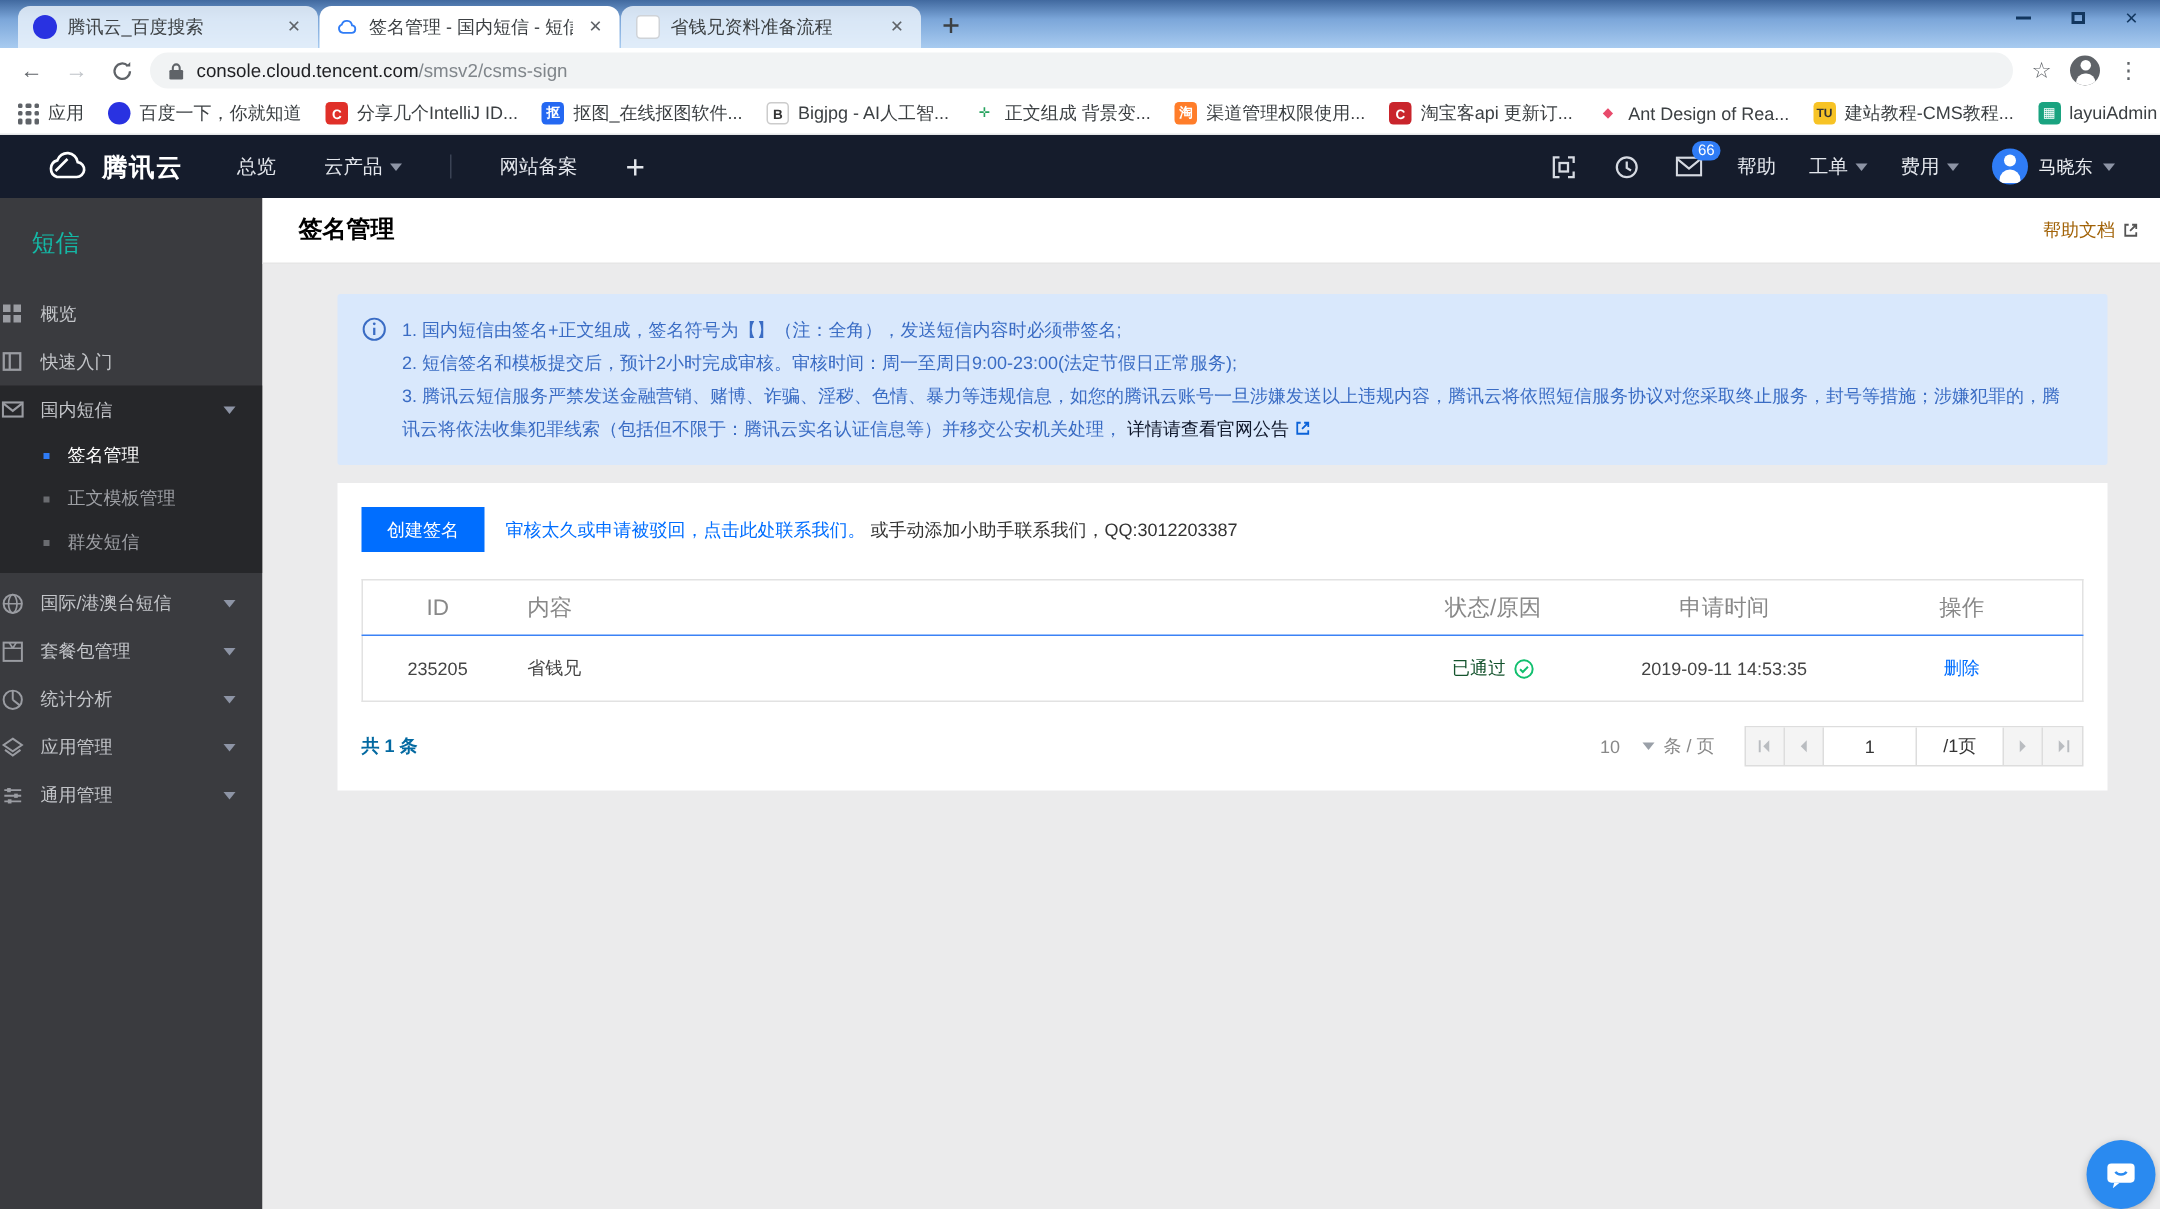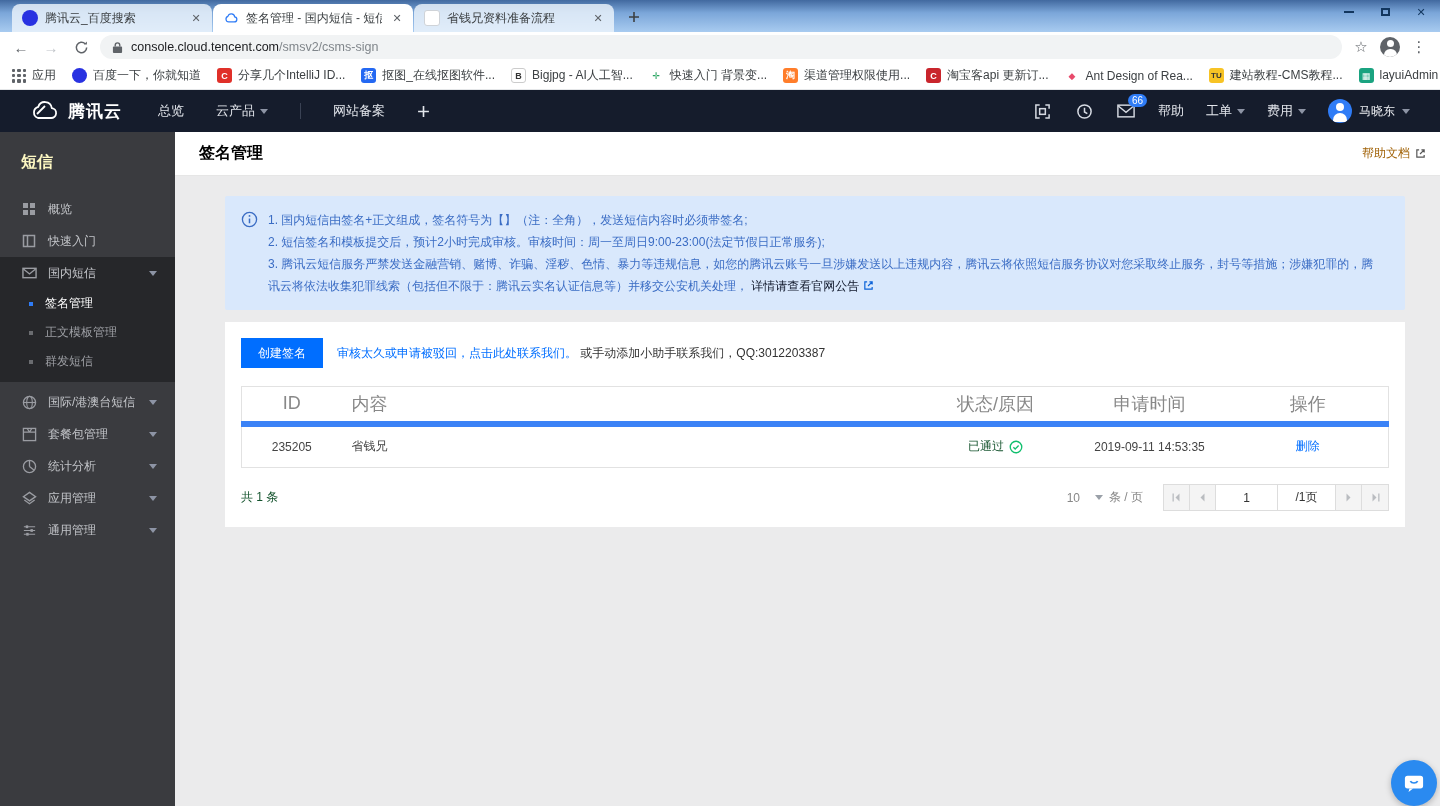--- a/index.html
+++ b/index.html
@@ -49,23 +49,23 @@
   .tn-icon { position:relative; display:flex; align-items:center; justify-content:center; width:20px; height:20px; }
   .badge { position:absolute; top:-7px; left:12px; background:#2f7cf6; color:#fff; font-size:10px; border-radius:8px; padding:1px 4px; line-height:11px; }
   .user { display:flex; align-items:center; gap:7px; }
   .user-avatar { width:24px; height:24px; border-radius:50%; background:#2f7cf6; position:relative; overflow:hidden; }
   .user-avatar::before { content:""; position:absolute; width:8px; height:8px; border-radius:50%; background:#fff; left:8px; top:4px; }
   .user-avatar::after { content:""; position:absolute; width:14px; height:9px; border-radius:7px 7px 0 0; background:#fff; left:5px; top:14px; }
 
   
   .workspace { display:flex; height:674px; }
   .sidebar { width:175px; background:#3a3b3f; color:#bfc1c5; flex:0 0 175px; }
-  .side-title { color:#fef9c3; font-size:16px; font-weight:bold; padding:20px 0 6px 21px; }
+  .side-title { color:#14b8a6; font-size:16px; font-weight:normal; padding:20px 0 6px 21px; }
   .side-nav { margin-top:14px; }
-  .nav-row { height:32px; display:flex; align-items:center; padding-left:21px; gap:11px; font-size:12px; color:#c3c5c9; cursor:pointer; position:relative; }
+  .nav-row { height:32px; display:flex; align-items:center; gap:11px; font-size:12px; color:#c3c5c9; cursor:pointer; position:relative; }
   .nav-row .chev { position:absolute; right:18px; }
   .nav-group { background:#26272a; padding-bottom:6px; }
   .sub-row { height:29px; display:flex; align-items:center; padding-left:29px; gap:12px; font-size:12px; color:#9d9fa4; cursor:pointer; }
   .sub-dot { width:4px; height:4px; background:#6a6c70; flex:0 0 4px; }
   .sub-row.active { color:#fff; }
   .sub-row.active .sub-dot { background:#2f7cf6; }
   .s-ico { width:16px; height:16px; flex:0 0 16px; display:flex; align-items:center; justify-content:center; }
 
   .main { flex:1; display:flex; flex-direction:column; background:#ebebec; overflow:hidden; }
   .page-header { height:44px; background:#fff; display:flex; align-items:center; padding:0 14px 0 24px; border-bottom:1px solid #e6e6e6; }
@@ -79,28 +79,28 @@
   .ext-ico { display:inline-block; vertical-align:-1px; }
 
   .card { background:#fff; margin-top:12px; padding:16px; }
   .actions { display:flex; align-items:center; gap:14px; }
   .btn-primary { background:#006eff; color:#fff; border:none; height:30px; padding:0 17px; font-size:12px; cursor:pointer; font-family:inherit; }
   .helper { font-size:12px; }
   .helper .lnk { color:#006eff; cursor:pointer; }
   .helper .rest { color:#333; }
 
   table { width:100%; border-collapse:collapse; margin-top:18px; border:1px solid #e2e2e2; }
-  th { height:37px; font-weight:normal; color:#888; font-size:18px; border-bottom:6px solid #3b82f6; text-align:center; }
+  th { height:37px; font-weight:normal; color:#888; font-size:15px; border-bottom:1px solid #3b82f6; text-align:center; }
   td { height:44px; color:#444; font-size:12px; text-align:center; }
   th.col-content, td.col-content { text-align:left; padding-left:10px; }
   .status-pass { color:#14532d; display:inline-flex; align-items:center; gap:5px; font-size:12px; }
   .op-link { color:#006eff; cursor:pointer; }
 
   .pager { display:flex; align-items:center; margin-top:16px; color:#999; }
-  .pager-left { color:#14532d; }
+  .pager-left { color:#0369a1;font-weight:bold; }
   .pager-right { margin-left:auto; display:flex; align-items:center; gap:6px; }
   .size-select { display:flex; align-items:center; gap:15px; color:#888; cursor:pointer; }
   .size-unit { color:#888; margin-right:14px; }
   .pg-group { display:flex; align-items:stretch; border:1px solid #ddd; height:27px; }
   .pg-btn { width:26px; display:flex; align-items:center; justify-content:center; background:#f4f4f4; border-right:1px solid #ddd; cursor:pointer; }
   .pg-btn:last-child { border-right:none; }
   .pg-input { width:62px; border:none; border-right:1px solid #ddd; text-align:center; color:#333; font-size:12px; background:#fff; font-family:inherit; }
   .pg-total { width:58px; display:flex; align-items:center; justify-content:center; background:#fff; border-right:1px solid #ddd; color:#333; }
 
   .chat-fab { position:absolute; right:3px; bottom:0; width:46px; height:46px; border-radius:50%; background:#2a8af0; display:flex; align-items:center; justify-content:center; cursor:pointer; box-shadow:0 2px 6px rgba(0,0,0,.25); }
@@ -191,21 +191,21 @@
   <span class="bm">
     <span class="bm-fav" style="background:#2468f2;">抠</span>
     <span>抠图_在线抠图软件...</span>
   </span>
   <span class="bm">
     <span class="bm-fav" style="background:#fff;color:#333;border:1px solid #ccc;">B</span>
     <span>Bigjpg - AI人工智...</span>
   </span>
   <span class="bm">
     <span class="bm-fav" style="background:#fff;color:#27a35f;">✛</span>
-    <span>快速入门 背景变...</span>
+    <span>正文组成 背景变...</span>
   </span>
   <span class="bm">
     <span class="bm-fav" style="background:#ff7d2a;">淘</span>
     <span>渠道管理权限使用...</span>
   </span>
   <span class="bm">
     <span class="bm-fav" style="background:#c9252c;">C</span>
     <span>淘宝客api 更新订...</span>
   </span>
   <span class="bm">

